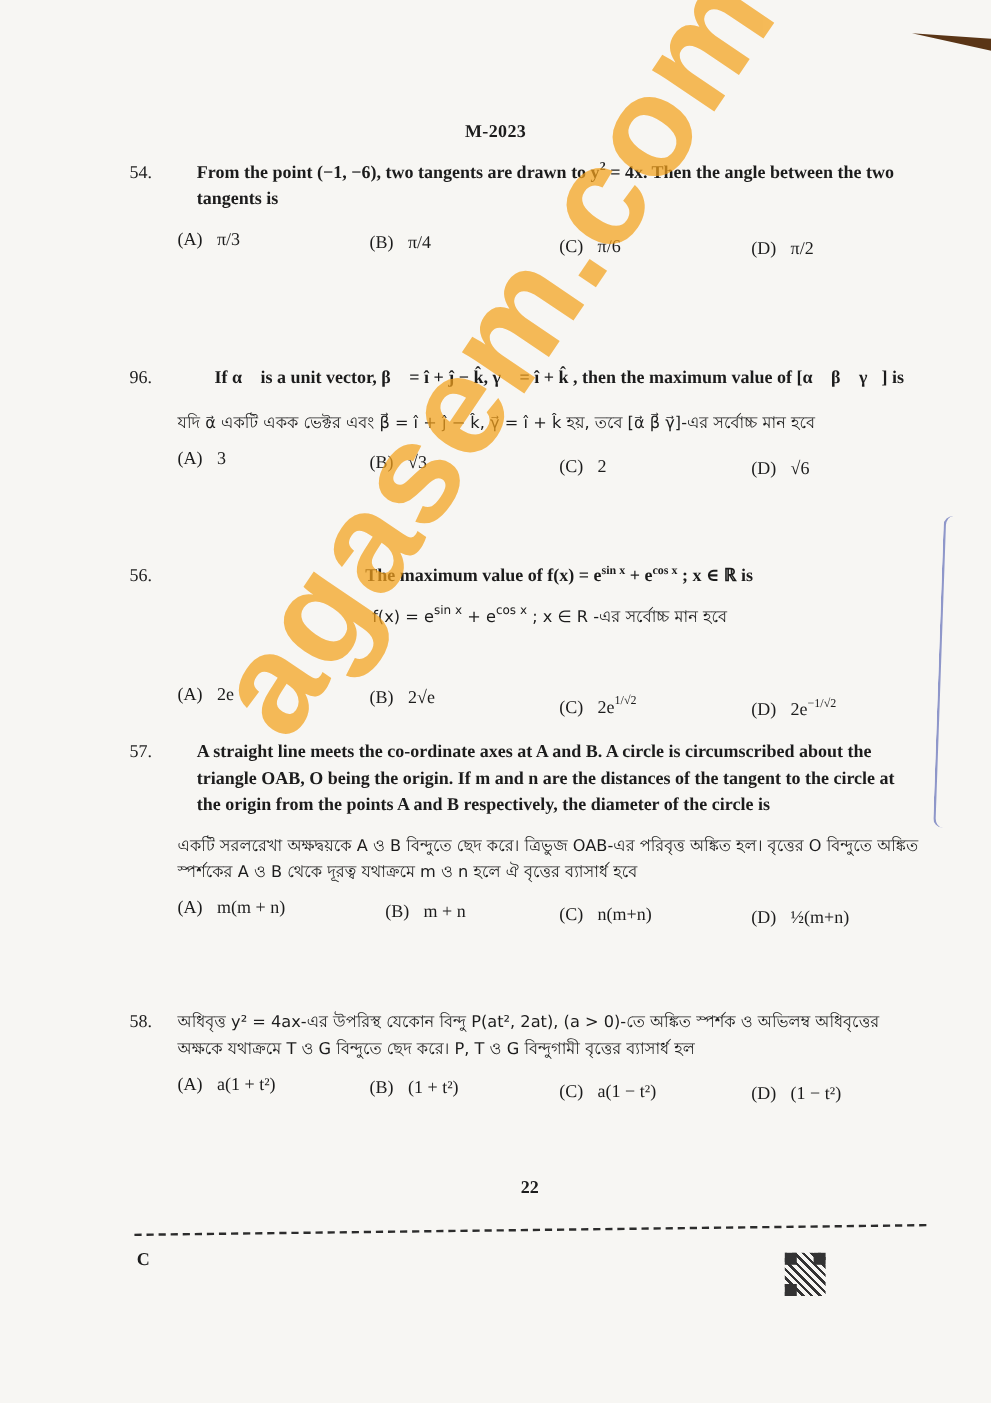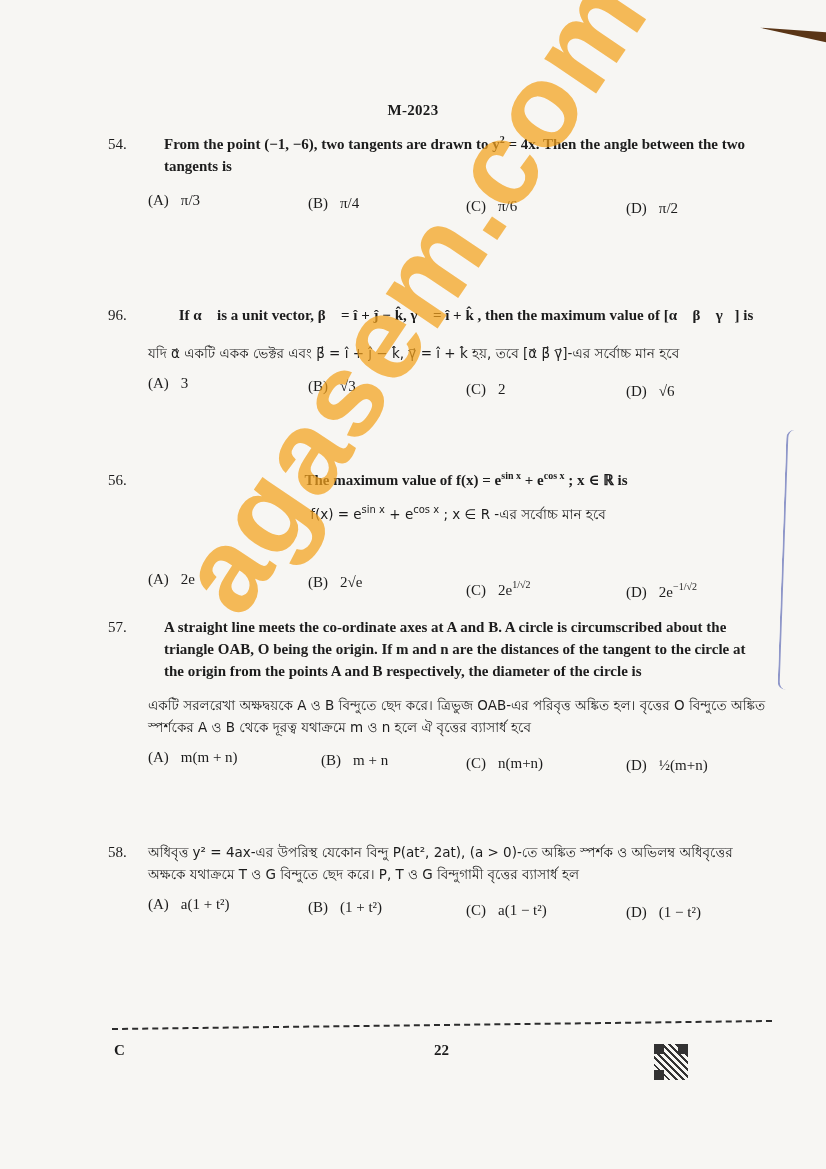--- a/index.html
+++ b/index.html
@@ -32,21 +32,21 @@
   .o1 { left: 160px; top: 3px; }
   .o2 { left: 318px; top: 6px; }
   .o3 { left: 478px; top: 8px; }
   sup { font-size: 10px; vertical-align: 6px; line-height: 0; }
   .frac { font-size: 10px; vertical-align: 7px; margin-top: 11px; }
   .rule {
     position: absolute; left: 112px; top: 1024px; width: 660px; height: 0;
     border-top: 2px dashed #2c2c2c; transform: rotate(-0.7deg);
   }
   .set { position: absolute; left: 114px; top: 1042px; font-weight: bold; font-size: 15px; }
-  .pageno { position: absolute; left: 434px; top: 1042px; font-weight: bold; font-size: 15px; }
+  .pageno { position: absolute; left: 434px; top: 982px; font-weight: bold; font-size: 15px; }
   .qr {
     position: absolute; left: 654px; top: 1044px; width: 34px; height: 36px;
     background:
       linear-gradient(#111,#111) 0 0/10px 10px no-repeat,
       linear-gradient(#111,#111) 24px 0/10px 10px no-repeat,
       linear-gradient(#111,#111) 0 26px/10px 10px no-repeat,
       repeating-linear-gradient(45deg,#111 0 2px,transparent 2px 5px);
     opacity: 0.85;
   }
   .watermark {

